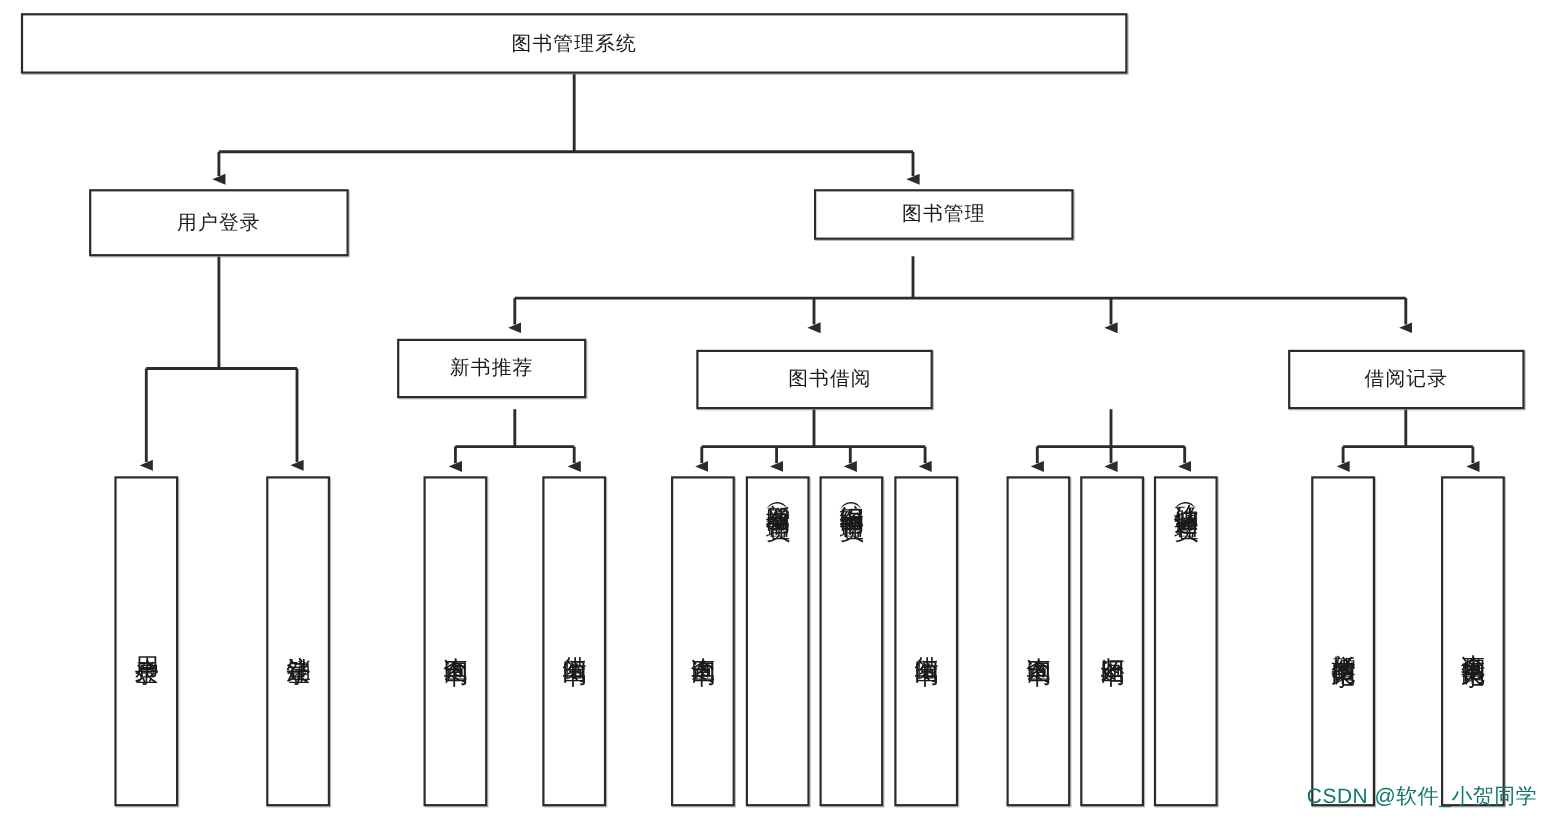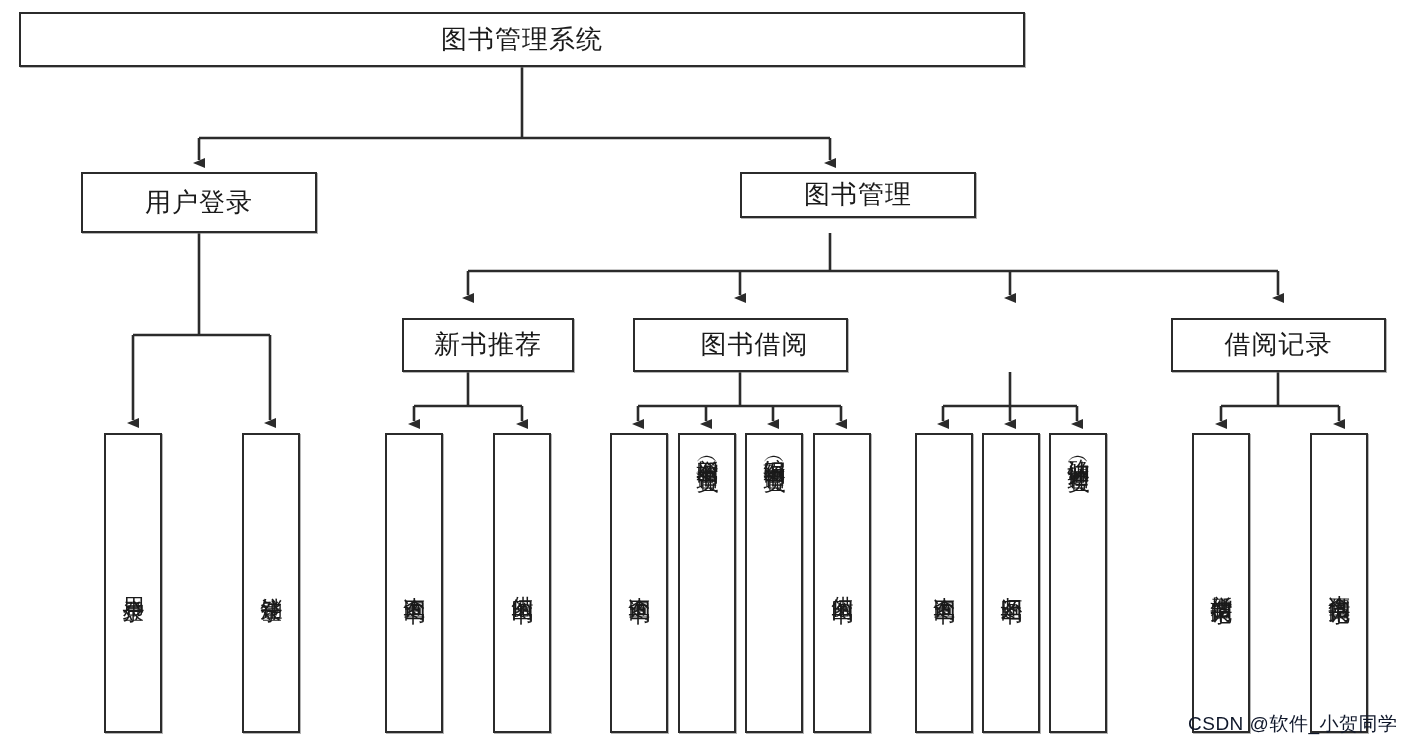--- a/index.html
+++ b/index.html
@@ -21,21 +21,21 @@
     position: absolute;
     box-sizing: border-box;
     background: #ffffff;
     border: 2px solid #2b2b2b;
     box-shadow: 1px 1px 0 0 rgba(120,120,120,0.55);
     display: flex;
     align-items: center;
     justify-content: center;
   }
   .node-h .label {
-    font-size: 26px;
+    font-size: 18px;
     color: #1a1a1a;
     letter-spacing: 1px;
     line-height: 1.2;
     white-space: nowrap;
   }
   .node-v {
     align-items: center;
     justify-content: center;
   }
   .node-v .label {
@@ -58,21 +58,21 @@
     top: 0;
     width: 1405px;
     height: 747px;
     pointer-events: none;
   }
   .watermark {
     position: absolute;
     left: 1188px;
     top: 711px;
     font-size: 19px;
-    color: #0f172a;
+    color: #0f766e;
     white-space: nowrap;
     letter-spacing: 0.5px;
   }
 </style>
 </head>
 <body>
 
 <div id="canvas">
 
   <svg id="edges" viewBox="0 0 1405 747" xmlns="http://www.w3.org/2000/svg">
@@ -129,21 +129,21 @@
     <span class="label">图书管理系统</span>
   </div>
 
   <div class="node node-h" style="left:81px; top:172px; width:236px; height:61px;">
     <span class="label">用户登录</span>
   </div>
   <div class="node node-h" style="left:740px; top:172px; width:236px; height:46px;">
     <span class="label">图书管理</span>
   </div>
 
-  <div class="node node-h" style="left:361px; top:318px; width:172px; height:54px;margin-left:41px;">
+  <div class="node node-h" style="left:361px; top:308px; width:172px; height:54px;">
     <span class="label">新书推荐</span>
   </div>
   <div class="node node-h" style="left:633px; top:318px; width:215px; height:54px;padding-left:28px;">
     <span class="label">图书借阅</span>
   </div>
   <div class="node node-h" style="left:1171px; top:318px; width:215px; height:54px;text-align:center;">
     <span class="label">借阅记录</span>
   </div>
 
   <div class="node node-v" style="left:104px; top:433px; width:58px; height:300px;">

